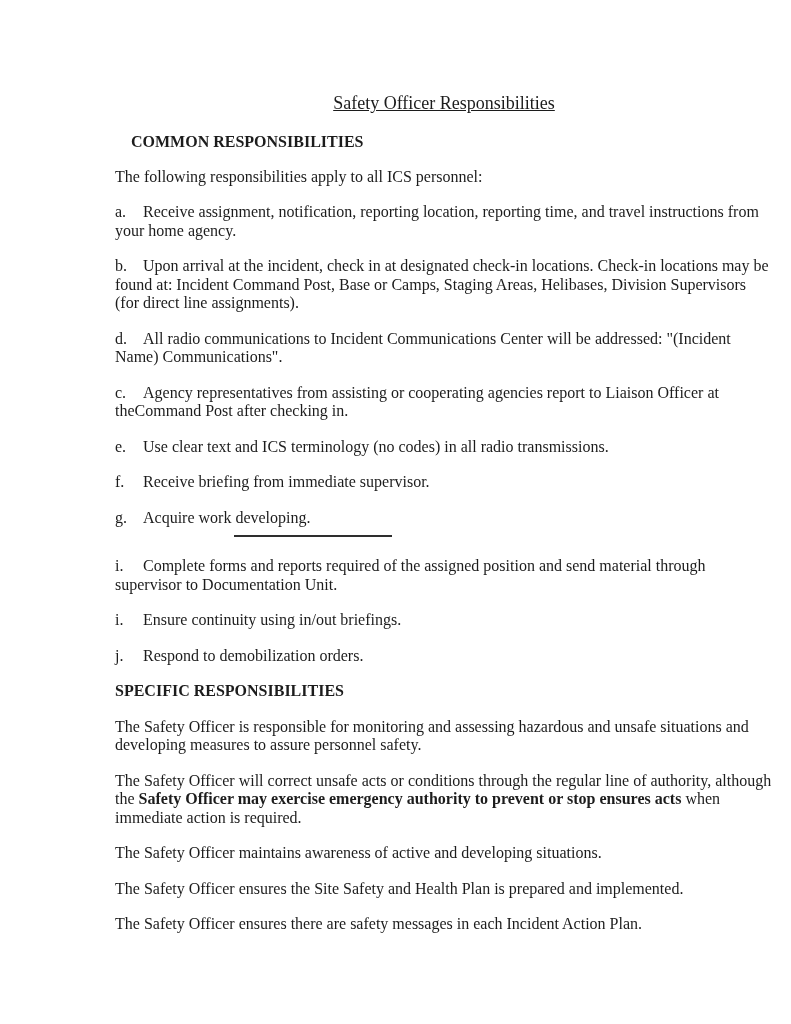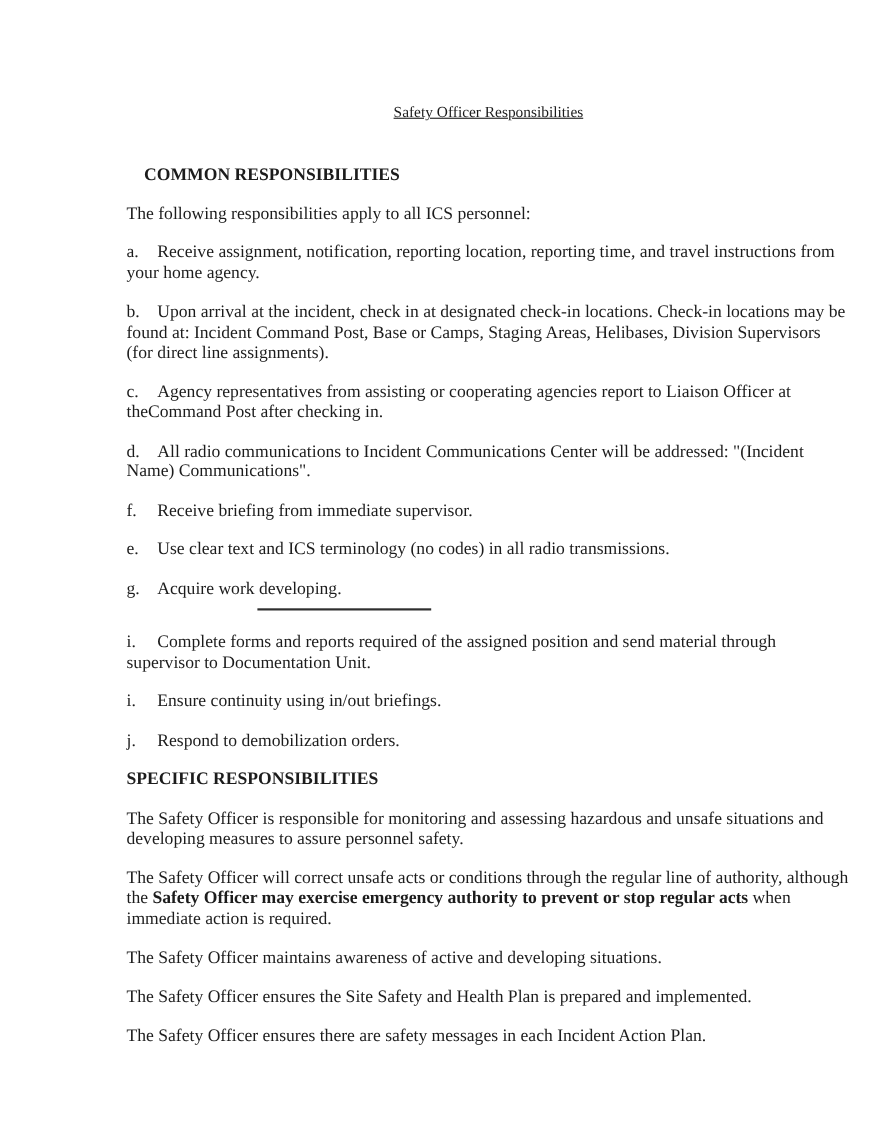--- a/index.html
+++ b/index.html
@@ -17,26 +17,26 @@
     font-size: 16px;
     overflow: hidden;
   }
   .content {
     position: absolute;
     left: 115px;
     top: 90px;
     width: 658px;
   }
   .title {
-    font-size: 14px;
+    font-size: 18px;
     font-weight: normal;
     line-height: 26px;
     text-align: center;
     text-decoration: underline;
-    margin: 0 0 35px 0;
+    margin: 0 0 17px 0;
   }
   .heading {
     font-weight: bold;
     margin: 16px;
     line-height: 18.5px;
   }
   .heading.spaced {
     margin: 17px 0;
   }
   p.item, p.para {
@@ -70,34 +70,34 @@
 <div class="page">
   <div class="content">
 
     <h1 class="title">Safety Officer Responsibilities</h1>
 
     <p class="heading">COMMON RESPONSIBILITIES</p>
     <p class="intro">The following responsibilities apply to all ICS personnel:</p>
 
     <p class="item"><span class="label">a.</span><span>Receive assignment, notification, reporting location, reporting time, and travel instructions from your home agency.</span></p>
     <p class="item"><span class="label">b.</span><span>Upon arrival at the incident, check in at designated check-in locations. Check-in locations may be found at: Incident Command Post, Base or Camps, Staging Areas, Helibases, Division Supervisors (for direct line assignments).</span></p>
+    <p class="item"><span class="label">d.</span><span>All radio communications to Incident Communications Center will be addressed: "(Incident Name) Communications".</span></p>
     <p class="item"><span class="label">c.</span><span>Agency representatives from assisting or cooperating agencies report to Liaison Officer at theCommand Post after checking in.</span></p>
-    <p class="item"><span class="label">d.</span><span>All radio communications to Incident Communications Center will be addressed: "(Incident Name) Communications".</span></p>
+    <p class="item"><span class="label">e.</span><span>Use clear text and ICS terminology (no codes) in all radio transmissions.</span></p>
     <p class="item"><span class="label">f.</span><span>Receive briefing from immediate supervisor.</span></p>
-    <p class="item"><span class="label">e.</span><span>Use clear text and ICS terminology (no codes) in all radio transmissions.</span></p>
     <p class="item"><span class="label">g.</span><span>Acquire work developing.</span></p>
 
     <div class="divider"></div>
 
     <p class="item after-divider"><span class="label">i.</span><span>Complete forms and reports required of the assigned position and send material through supervisor to Documentation Unit.</span></p>
     <p class="item"><span class="label">i.</span><span>Ensure continuity using in/out briefings.</span></p>
     <p class="item"><span class="label">j.</span><span>Respond to demobilization orders.</span></p>
 
     <p class="heading spaced">SPECIFIC RESPONSIBILITIES</p>
 
     <p class="para"><span>The Safety Officer is responsible for monitoring and assessing hazardous and unsafe situations and developing measures to assure personnel safety.</span><span class="b"></span><span></span></p>
-    <p class="para"><span>The Safety Officer will correct unsafe acts or conditions through the regular line of authority, although the </span><span class="b">Safety Officer may exercise emergency authority to prevent or stop regular acts</span><span> when immediate action is required.</span></p>
+    <p class="para"><span>The Safety Officer will correct unsafe acts or conditions through the regular line of authority, although the </span><span class="b">Safety Officer may exercise emergency authority to prevent or stop ensures acts</span><span> when immediate action is required.</span></p>
     <p class="para"><span>The Safety Officer maintains awareness of active and developing situations.</span><span class="b"></span><span></span></p>
     <p class="para"><span>The Safety Officer ensures the Site Safety and Health Plan is prepared and implemented.</span><span class="b"></span><span></span></p>
     <p class="para"><span>The Safety Officer ensures there are safety messages in each Incident Action Plan.</span><span class="b"></span><span></span></p>
 
   </div>
 </div>
 
 </body></html>

